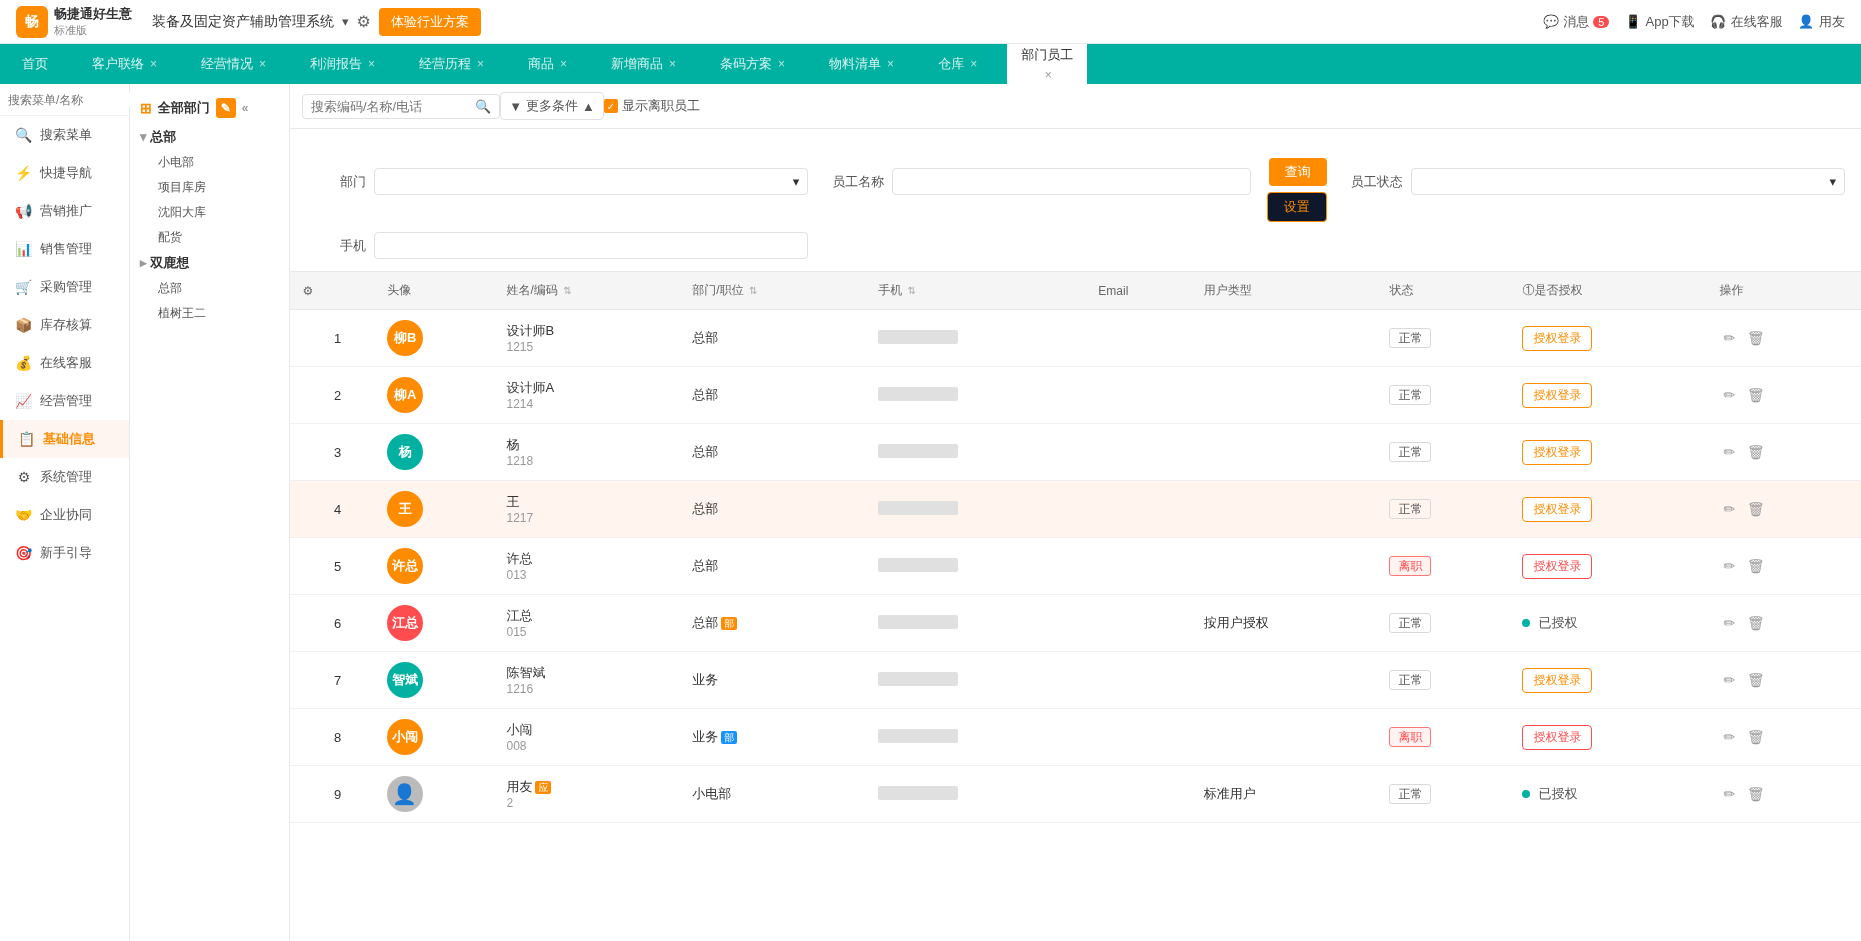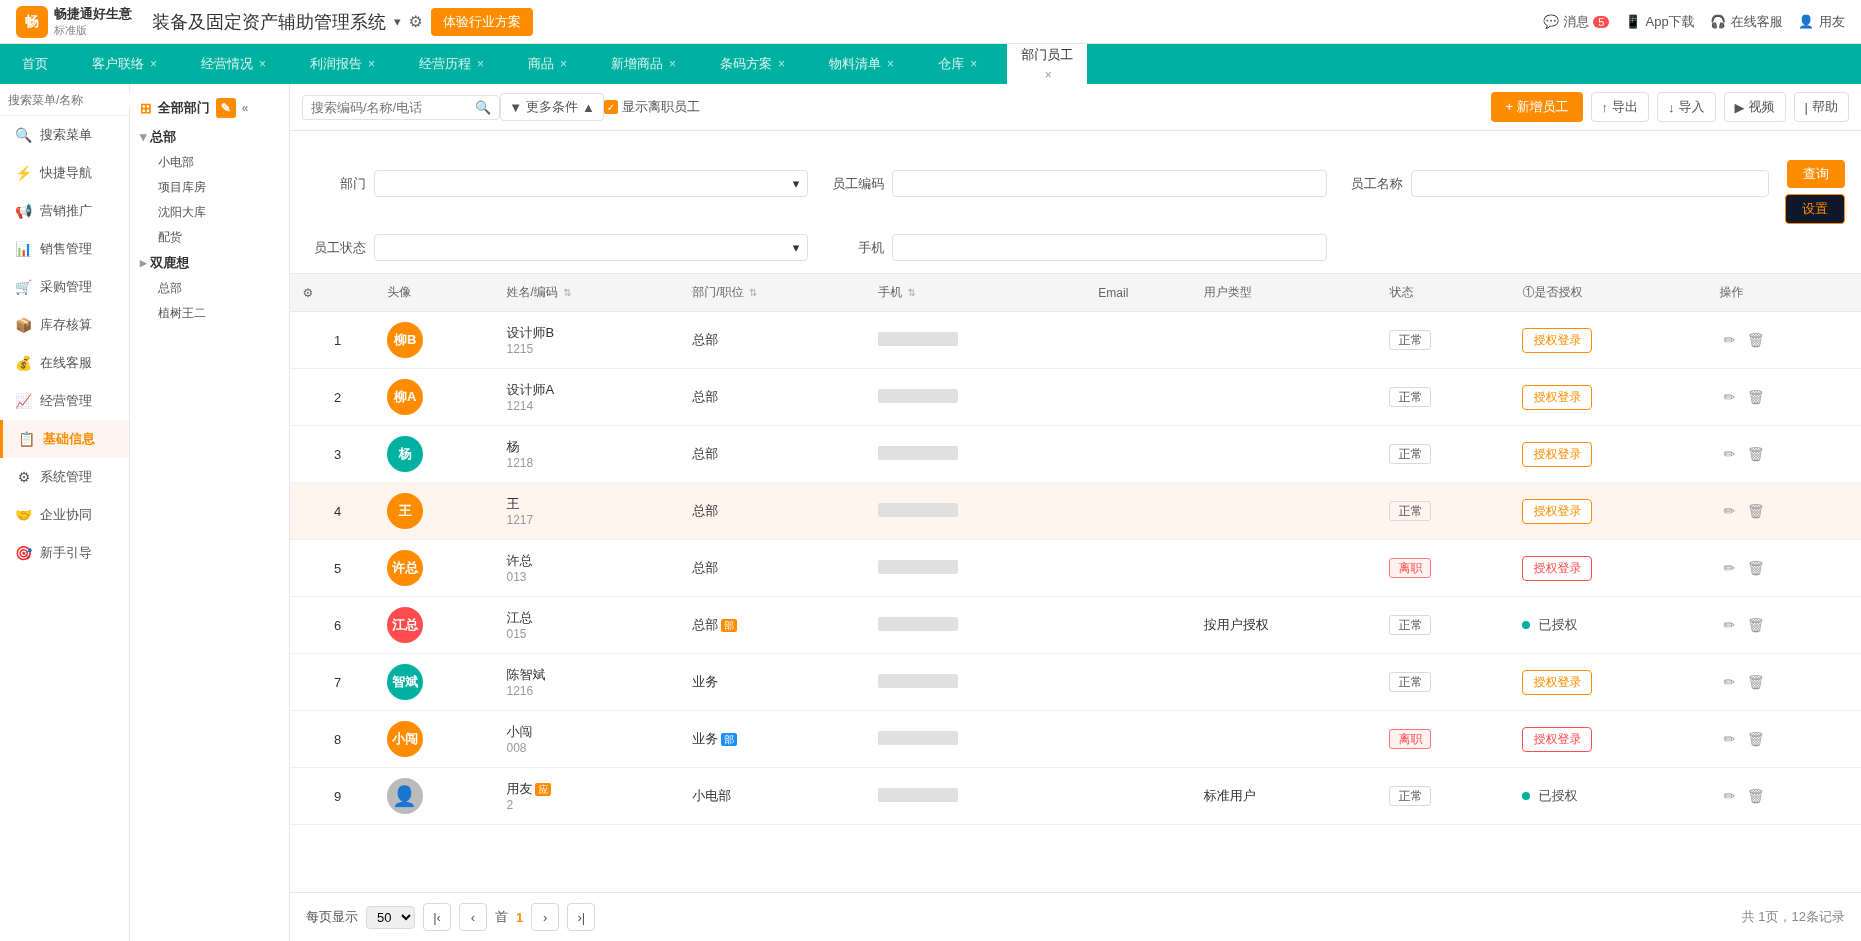--- a/index.html
+++ b/index.html
@@ -13,21 +13,21 @@
       display: flex;
       align-items: center;
       padding: 0 16px;
       justify-content: space-between;
     }
     .top-bar-left { display: flex; align-items: center; gap: 8px; }
     .logo-area { display: flex; align-items: center; gap: 6px; }
     .logo-icon { width: 32px; height: 32px; background: #ff8c00; border-radius: 6px; display: flex; align-items: center; justify-content: center; color: white; font-size: 14px; font-weight: bold; }
     .logo-text { font-size: 13px; color: #333; font-weight: bold; }
     .logo-sub { font-size: 11px; color: #888; }
-    .system-title { font-size: 18px; color: #333; margin-left: 12px; }
+    .system-title { font-size: 14px; color: #333; margin-left: 12px; }
     .top-bar-right { display: flex; align-items: center; gap: 16px; }
     .top-right-item { display: flex; align-items: center; gap: 4px; color: #555; cursor: pointer; font-size: 13px; }
     .badge { background: #ff4d4f; color: white; border-radius: 10px; padding: 0 5px; font-size: 11px; }
     .btn-trial { background: #ff8c00; color: white; border: none; border-radius: 4px; padding: 5px 12px; cursor: pointer; font-size: 13px; }
     .gear-btn { background: none; border: none; cursor: pointer; color: #666; font-size: 16px; }
     .dropdown-btn { background: none; border: none; cursor: pointer; color: #555; font-size: 13px; }
 
     
     .nav-tabs {
       background: #00b0a0;
@@ -419,52 +419,29 @@
         </div>
         <button class="filter-btn">
           <span>▼</span>
           <span>更多条件</span>
           <span>▲</span>
         </button>
         <div class="show-resigned">
           <div class="checkbox-checked">✓</div>
           <span>显示离职员工</span>
         </div>
-        <div class="toolbar-right">
-          <button class="btn-add">+ 新增员工</button>
-          <button class="btn-outline">
-            <span>↑</span>
-            <span>导出</span>
-          </button>
-          <button class="btn-outline">
-            <span>↓</span>
-            <span>导入</span>
-          </button>
-          <button class="btn-outline">
-            <span>▶</span>
-            <span>视频</span>
-          </button>
-          <button class="btn-outline">
-            <span>|</span>
-            <span>帮助</span>
-          </button>
-        </div>
       </div>
 
       <div class="filter-form">
         <div class="filter-row">
           <span class="filter-label">部门</span>
           <div class="filter-select">
             <span></span>
             <span>▾</span>
           </div>
-        </div>
-        <div class="filter-row">
-          <span class="filter-label">员工编码</span>
-          <input class="filter-input" type="text" style="">
         </div>
         <div class="filter-row">
           <span class="filter-label">员工名称</span>
           <input class="filter-input" type="text" style="">
           <div class="filter-actions" style="margin-left:8px;">
             <button class="btn-search">查询</button>
             <button class="btn-settings">设置</button>
           </div>
         </div>
         <div class="filter-row">
@@ -717,28 +694,15 @@
                 </td>
                 <td>
       <button class="op-btn" title="编辑">✏</button>
       <button class="op-btn" title="删除">🗑</button>
     </td>
               </tr>
             </tbody>
         </table>
       </div>
 
-      <div class="pagination">
-        <span>每页显示</span>
-        <select class="page-size-select">
-          <option>50</option>
-        </select>
-        <button class="page-btn">|‹</button>
-        <button class="page-btn">‹</button>
-        <span>首</span>
-        <span class="page-current">1</span>
-        <button class="page-btn">›</button>
-        <button class="page-btn">›|</button>
-        <span class="pagination-right">共 1页，12条记录</span>
-      </div>
     </div>
   </div>
 </div>
 
 </body></html>

